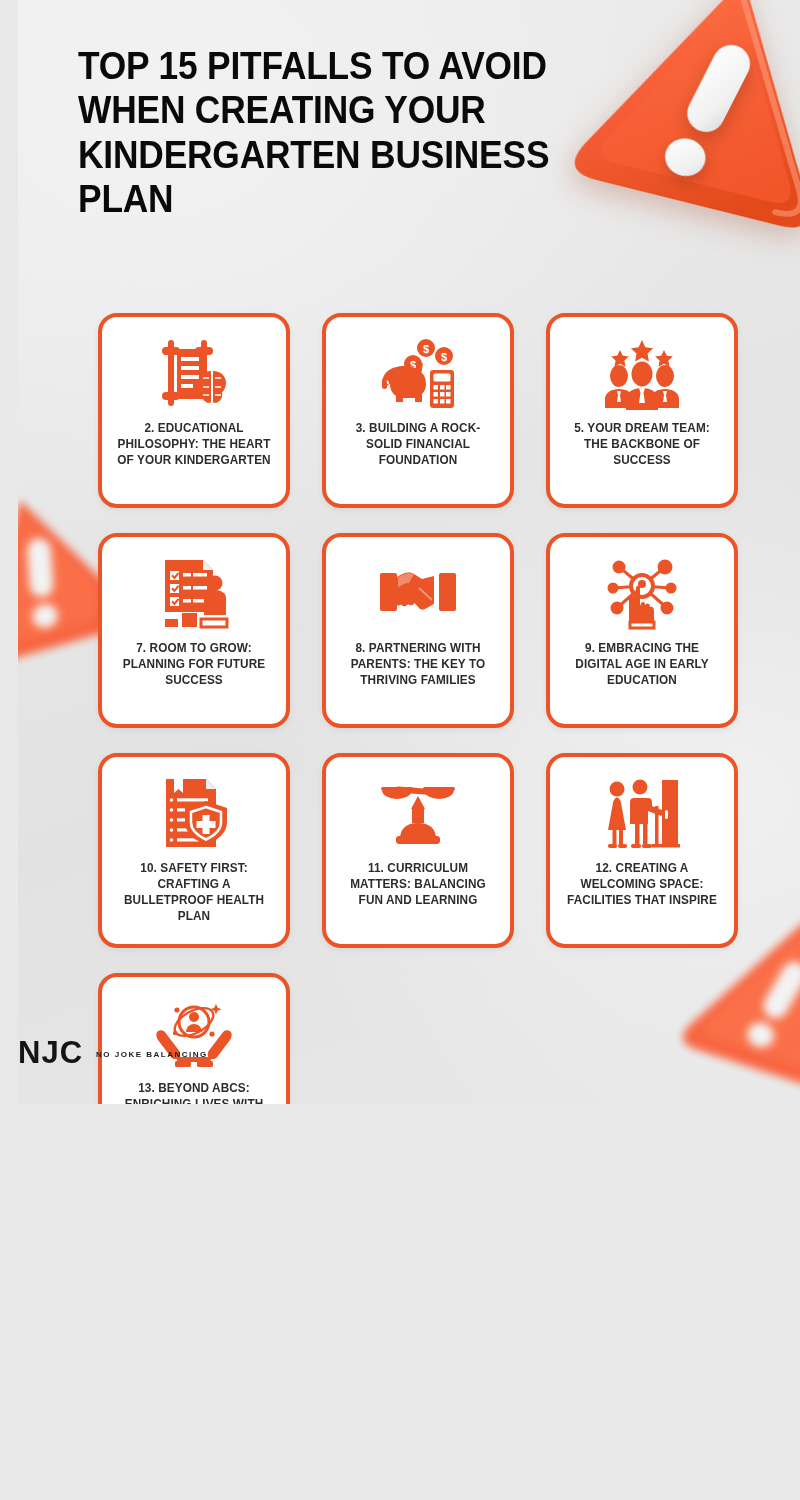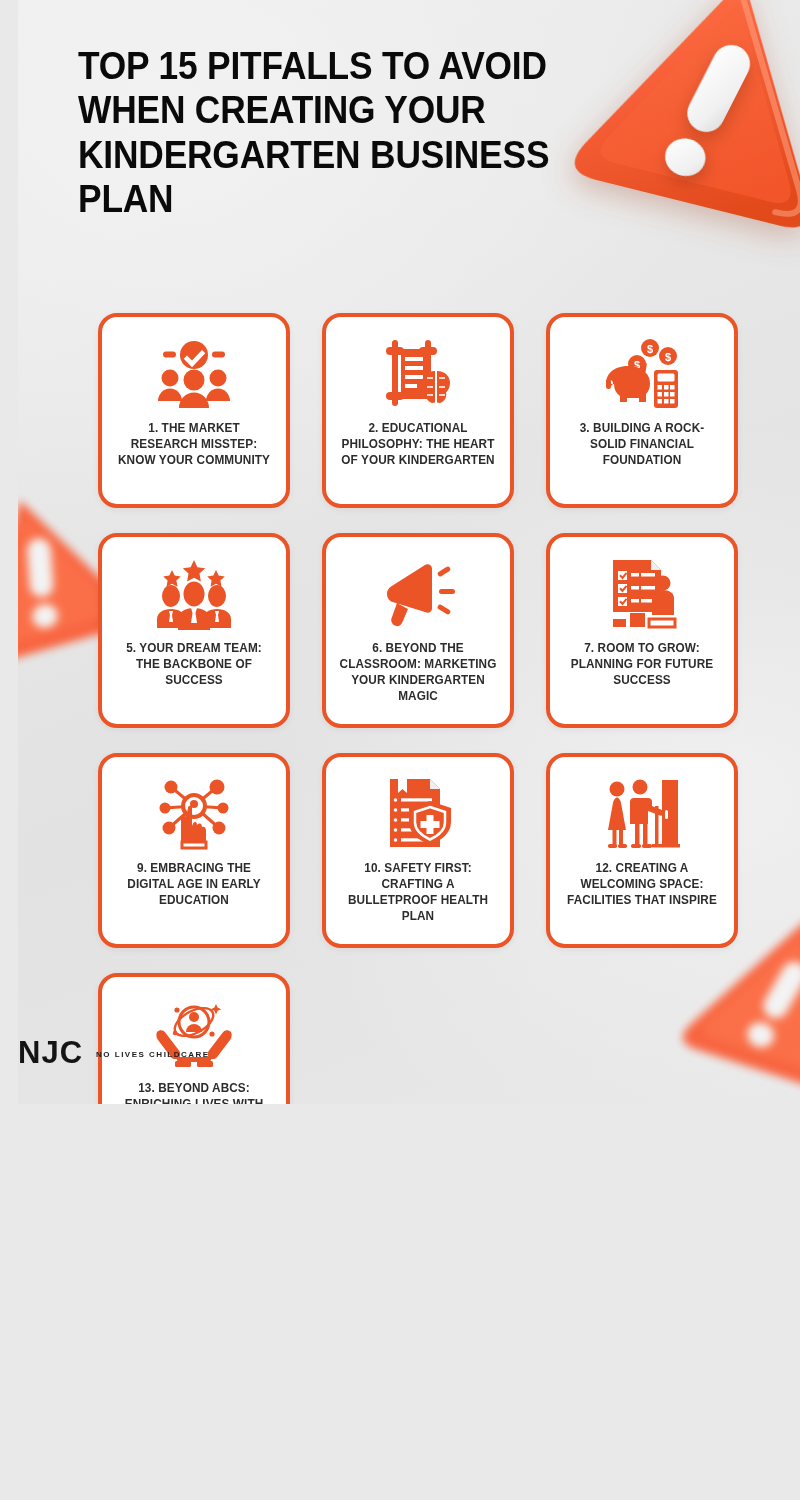--- a/index.html
+++ b/index.html
@@ -197,37 +197,20 @@
       <path d="M100 26 L170 146 Q180 164 158 164" fill="none" stroke="#ffae8d" stroke-width="4" stroke-linecap="round" opacity="0.5"></path>
       <rect x="88" y="60" width="26" height="64" rx="13" fill="url(#gPillB)" transform="rotate(18 101 92)" style="filter:drop-shadow(3px 5px 6px rgba(150,50,15,0.4))"></rect>
       <ellipse cx="95" cy="142" rx="14" ry="13" fill="url(#gPillB)" style="filter:drop-shadow(2px 4px 5px rgba(150,50,15,0.4))"></ellipse>
     </svg>
   </div>
 
   <h1 class="title">TOP 15 PITFALLS TO AVOID WHEN CREATING YOUR KINDERGARTEN BUSINESS PLAN</h1>
 
   <div class="grid">
 
-    <div class="card">
-      <div class="card-icon">
-        <svg width="78" height="70" viewBox="0 0 78 70" fill="#ea5426">
-          <circle cx="39" cy="16" r="14"></circle>
-          <path d="M32 16.5 l5 5 l10 -10.5 l3.3 3.2 l-13.3 14 l-8.3 -8.4 z" fill="#fff"></path>
-          <rect x="8" y="12.5" width="13" height="6" rx="3"></rect>
-          <rect x="57" y="12.5" width="13" height="6" rx="3"></rect>
-          <circle cx="15" cy="39" r="8.5"></circle>
-          <path d="M3 62 a12 12.5 0 0 1 24 0 z"></path>
-          <circle cx="63" cy="39" r="8.5"></circle>
-          <path d="M51 62 a12 12.5 0 0 1 24 0 z"></path>
-          <circle cx="39" cy="41" r="10.5"></circle>
-          <path d="M24 69 a15 15.5 0 0 1 30 0 z"></path>
-        </svg>
-      </div>
-      <div class="card-label">1. THE MARKET RESEARCH MISSTEP: KNOW YOUR COMMUNITY</div>
-    </div>
 
     <div class="card">
       <div class="card-icon">
         <svg width="74" height="72" viewBox="0 0 74 72" fill="#ea5426">
           <rect x="11" y="2" width="6" height="66" rx="3"></rect>
           <rect x="5" y="9" width="18" height="8" rx="4"></rect>
           <rect x="5" y="54" width="18" height="8" rx="4"></rect>
           <rect x="44" y="2" width="6" height="40" rx="3"></rect>
           <rect x="38" y="9" width="18" height="8" rx="4"></rect>
           <rect x="20" y="11" width="26" height="50"></rect>
@@ -285,32 +268,20 @@
           <ellipse cx="40" cy="36" rx="10.5" ry="12.5"></ellipse>
           <path d="M24 72 v-11 c0 -6.5 7 -11 16 -11 c9 0 16 4.5 16 11 v11 z"></path>
           <path d="M37 50 h6 l-1.5 5 l1.5 10 h-6 l1.5 -10 z" fill="#fff"></path>
           <path d="M15 53 h4 l-1 4 l1 7 h-4 l1 -7 z" fill="#fff"></path>
           <path d="M61 53 h4 l-1 4 l1 7 h-4 l1 -7 z" fill="#fff"></path>
         </svg>
       </div>
       <div class="card-label">5. YOUR DREAM TEAM: THE BACKBONE OF SUCCESS</div>
     </div>
 
-    <div class="card">
-      <div class="card-icon">
-        <svg width="78" height="70" viewBox="0 0 78 70" fill="#ea5426">
-          <path d="M8 35 a9 9 0 0 1 4 -7.5 L46 6 c3 -2 7 0 7 3.5 v40 c0 3.5 -4 5.5 -7 3.5 L12 42.5 a9 9 0 0 1 -4 -7.5 z"></path>
-          <path d="M18 44 l11 6 l-6 14 c-1.3 3 -5 4 -7.8 2.3 c-2.9 -1.7 -3.7 -5.4 -2.2 -8.2 z"></path>
-          <rect x="58" y="10" width="14" height="5" rx="2.5" transform="rotate(-33 65 12.5)"></rect>
-          <rect x="60" y="30" width="16" height="5" rx="2.5"></rect>
-          <rect x="58" y="48" width="14" height="5" rx="2.5" transform="rotate(31 65 50.5)"></rect>
-        </svg>
-      </div>
-      <div class="card-label">6. BEYOND THE CLASSROOM: MARKETING YOUR KINDERGARTEN MAGIC</div>
-    </div>
 
     <div class="card">
       <div class="card-icon">
         <svg width="74" height="74" viewBox="0 0 74 74" fill="#ea5426">
           <path d="M8 3 h38 l10 10 v42 H8 z"></path>
           <path d="M46 3 l10 10 h-10 z" fill="#f0f0f0"></path>
           <rect x="13" y="14" width="9" height="9" fill="#fff"></rect>
           <path d="M15 18.3 l2.5 2.6 l4 -5" stroke="#ea5426" stroke-width="2" fill="none"></path>
           <rect x="26" y="16" width="8" height="3.5" fill="#fff"></rect>
             <rect x="36" y="16" width="14" height="3.5" fill="#fff"></rect>
@@ -325,20 +296,32 @@
           <circle cx="58" cy="26" r="7.5"></circle>
           <path d="M47 58 v-17 c0 -5 5 -8 11 -8 c6 0 11 3 11 8 v17 z"></path>
           <rect x="8" y="62" width="13" height="8"></rect>
           <rect x="25" y="56" width="15" height="14"></rect>
           <rect x="44" y="62" width="26" height="8" fill="#fff" stroke="#ea5426" stroke-width="3"></rect>
         </svg>
       </div>
       <div class="card-label">7. ROOM TO GROW: PLANNING FOR FUTURE SUCCESS</div>
     </div>
 
+    <div class="card">
+      <div class="card-icon">
+        <svg width="80" height="62" viewBox="0 0 80 62" fill="#ea5426">
+          <rect x="2" y="10" width="17" height="38" rx="2"></rect>
+          <rect x="61" y="10" width="17" height="38" rx="2"></rect>
+          <path d="M19 14 c6 -4 12 -6 17 -3 l8 5 l12 -3 v28 l-9 5 c-2 1.2 -4.5 0.8 -6 -1 l-4.5 -5 c-1.5 2.5 -4.5 3 -6.5 1.2 c-2 2.5 -5 2.5 -7 0.4 c-2.3 1.8 -5 1 -6.3 -1.4 L19 38 z"></path>
+          <path d="M36 11 c-5 -2 -11 0 -16 3.6 v10 c3 -2 7.5 -5 11 -4.5 z" fill="#fff" opacity="0.32"></path>
+          <path d="M41 25 l13 12" stroke="#fff" stroke-width="1.8" opacity="0.4" fill="none"></path>
+        </svg>
+      </div>
+      <div class="card-label">8. PARTNERING WITH PARENTS: THE KEY TO THRIVING FAMILIES</div>
+    </div>
 
     <div class="card">
       <div class="card-icon">
         <svg width="78" height="72" viewBox="0 0 78 72" fill="none" stroke="#ea5426" stroke-width="3">
           <path d="M39 28 L16 9 M39 28 L62 9 M39 28 L10 30 M39 28 L68 30 M39 28 L14 50 M39 28 L64 50"></path>
           <circle cx="16" cy="9" r="6.5" fill="#ea5426" stroke="none"></circle>
           <circle cx="62" cy="9" r="7.5" fill="#ea5426" stroke="none"></circle>
           <circle cx="10" cy="30" r="5.5" fill="#ea5426" stroke="none"></circle>
           <circle cx="68" cy="30" r="5.5" fill="#ea5426" stroke="none"></circle>
           <circle cx="14" cy="50" r="6.5" fill="#ea5426" stroke="none"></circle>
@@ -371,20 +354,36 @@
           <circle cx="13.5" cy="63" r="1.8" fill="#fff"></circle>
             <rect x="19" y="61.3" width="31" height="3.2" fill="#fff"></rect>
           <path d="M48 24 l21 7 v14 c0 11 -9 18 -21 23 c-12 -5 -21 -12 -21 -23 V31 z"></path>
           <path d="M48 30 l15 5 v10.5 c0 8 -6.5 13 -15 17 c-8.5 -4 -15 -9 -15 -17 V35 z" fill="none" stroke="#fff" stroke-width="2.5"></path>
           <path d="M44.5 38 h7 v6 h6 v7 h-6 v6 h-7 v-6 h-6 v-7 h6 z" fill="#fff"></path>
         </svg>
       </div>
       <div class="card-label">10. SAFETY FIRST: CRAFTING A BULLETPROOF HEALTH PLAN</div>
     </div>
 
+    <div class="card">
+      <div class="card-icon">
+        <svg width="80" height="64" viewBox="0 0 80 64" fill="#ea5426">
+          <path d="M4 8 h30 a15 9 0 0 1 -30 0 z"></path>
+          <rect x="3" y="5" width="32" height="3.5" rx="1.7"></rect>
+          <path d="M46 8 h30 a15 9 0 0 1 -30 0 z"></path>
+          <rect x="45" y="5" width="32" height="3.5" rx="1.7"></rect>
+          <rect x="17" y="6" width="46" height="6" rx="3" transform="rotate(4 40 9)"></rect>
+          <path d="M40 14 l7 13 h-14 z"></path>
+          <path d="M34 27 h12 v14 h-12 z"></path>
+          <path d="M22 57 c0 -10 6 -16 18 -16 c12 0 18 6 18 16 z"></path>
+          <rect x="18" y="54" width="44" height="8" rx="3"></rect>
+        </svg>
+      </div>
+      <div class="card-label">11. CURRICULUM MATTERS: BALANCING FUN AND LEARNING</div>
+    </div>
 
     <div class="card">
       <div class="card-icon">
         <svg width="76" height="72" viewBox="0 0 76 72" fill="#ea5426">
           <circle cx="13" cy="11" r="7.5"></circle>
           <path d="M4 52 l5 -27 c0.8 -4 3 -5.5 4 -5.5 c1 0 3.2 1.5 4 5.5 l5 27 z"></path>
           <rect x="8.5" y="50" width="4" height="18" rx="1.8"></rect>
           <rect x="15" y="50" width="4" height="18" rx="1.8"></rect>
           <rect x="4" y="66" width="9" height="4" rx="1.8"></rect>
           <rect x="14" y="66" width="9" height="4" rx="1.8"></rect>
@@ -423,16 +422,16 @@
       </div>
       <div class="card-label">13. BEYOND ABCS: ENRICHING LIVES WITH SPECIAL PROGRAMS</div>
     </div>
 
 
 
   </div>
 
   <div class="footer">
     <div class="logo-mark">NJC</div>
-    <div class="logo-tag">NO LIVES CHILDCARE</div>
+    <div class="logo-tag">NO JOKE BALANCING</div>
   </div>
 
 </div>
 
 </body></html>

